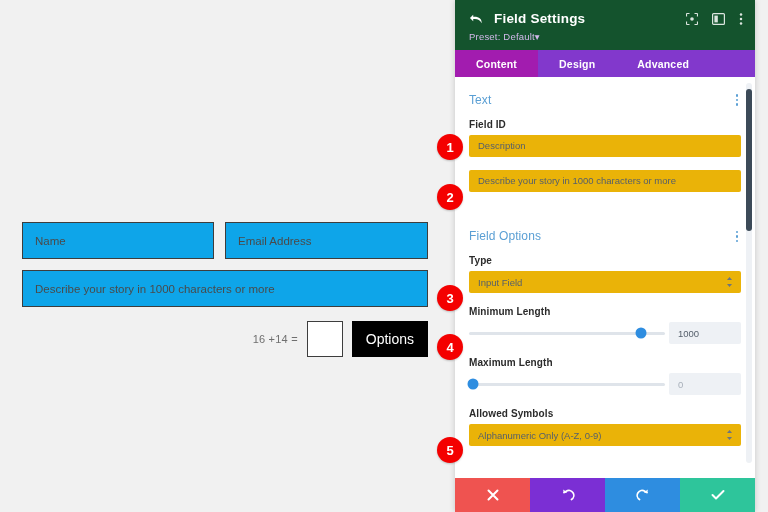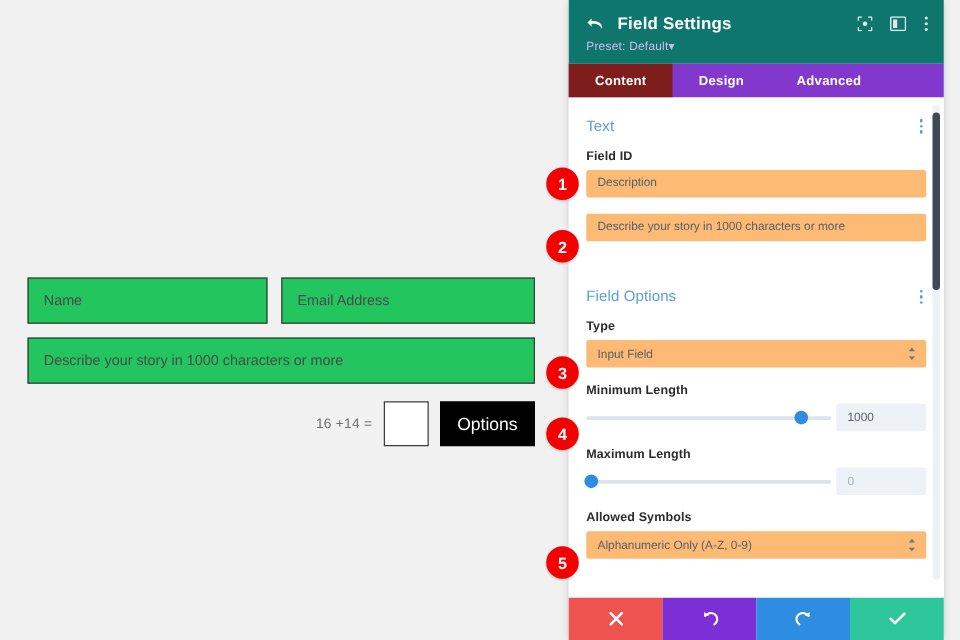--- a/index.html
+++ b/index.html
@@ -15,21 +15,21 @@
   .canvas {
     position: absolute; left: 0; top: 0;
     width: 455px; height: 512px;
     background: #f1f1f1;
   }
   .form-wrap {
     position: absolute; left: 22px; top: 222px; width: 406px;
   }
   .row { display: flex; gap: 11px; margin-bottom: 11px; }
   .fld {
-    background: #22c55e;
+    background: #0ea5e9;
     border: 1px solid #3d3d3d;
     height: 37px;
     display: flex; align-items: center;
     padding: 0 12px;
     font-size: 11.5px;
     color: #4a4a4a;
     flex: 1;
   }
   .fld.wide { width: 100%; }
   .fld-name { flex: 0 0 192px; }
@@ -54,21 +54,21 @@
 
   
   .panel {
     position: absolute; left: 455px; top: 0;
     width: 300px; height: 512px;
     background: #ffffff;
     box-shadow: 0 0 6px rgba(0,0,0,.18);
     display: flex; flex-direction: column;
   }
   .panel-header {
-    background: #0f766e;
+    background: #14532d;
     padding: 11px 14px 8px 14px;
     position: relative;
   }
   .ph-top { display: flex; align-items: center; }
   .back-icon { width: 15px; height: 14px; margin-right: 10px; flex: 0 0 auto; }
   .panel-title {
     color: #fff; font-size: 13.5px; font-weight: bold; letter-spacing: .2px;
   }
   .ph-icons {
     position: absolute; right: 12px; top: 12px;
@@ -81,42 +81,42 @@
 
   .tabs {
     display: flex; background: #8238cc; height: 27px;
   }
   .tab {
     flex: 0 0 auto; padding: 0 21px;
     display: flex; align-items: center; justify-content: center;
     color: #ffffff; font-size: 10.5px; font-weight: bold;
     letter-spacing: .2px;
   }
-  .tab.active { background: #7f1d1d; }
+  .tab.active { background: #a21caf; }
 
   .panel-body {
     flex: 1; position: relative; overflow: hidden;
     background: #fff; padding: 0 14px;
   }
   .section-head {
     display: flex; align-items: center; justify-content: space-between;
     padding: 14px 0 10px 0;
   }
   .section-title {
     color: #5a9fd4; font-size: 12px; letter-spacing: .1px;
   }
   .dots { display: flex; flex-direction: column; gap: 2px; padding: 3px; }
   .dots i { width: 2.5px; height: 2.5px; background: #5a9fd4; display: block; border-radius: 50%; }
 
   .lbl {
     font-size: 10px; color: #2b2b2b; font-weight: bold;
     margin-bottom: 5px; letter-spacing: .1px;
   }
   .input-box {
-    background: #fdba74;
+    background: #eab308;
     height: 22px; border-radius: 2px;
     display: flex; align-items: center;
     padding: 0 9px;
     font-size: 9.5px; color: #555f6b;
     margin-bottom: 13px;
     position: relative;
   }
   .select-box { padding-right: 22px; }
   .spinner {
     position: absolute; right: 8px; top: 50%; transform: translateY(-50%);

